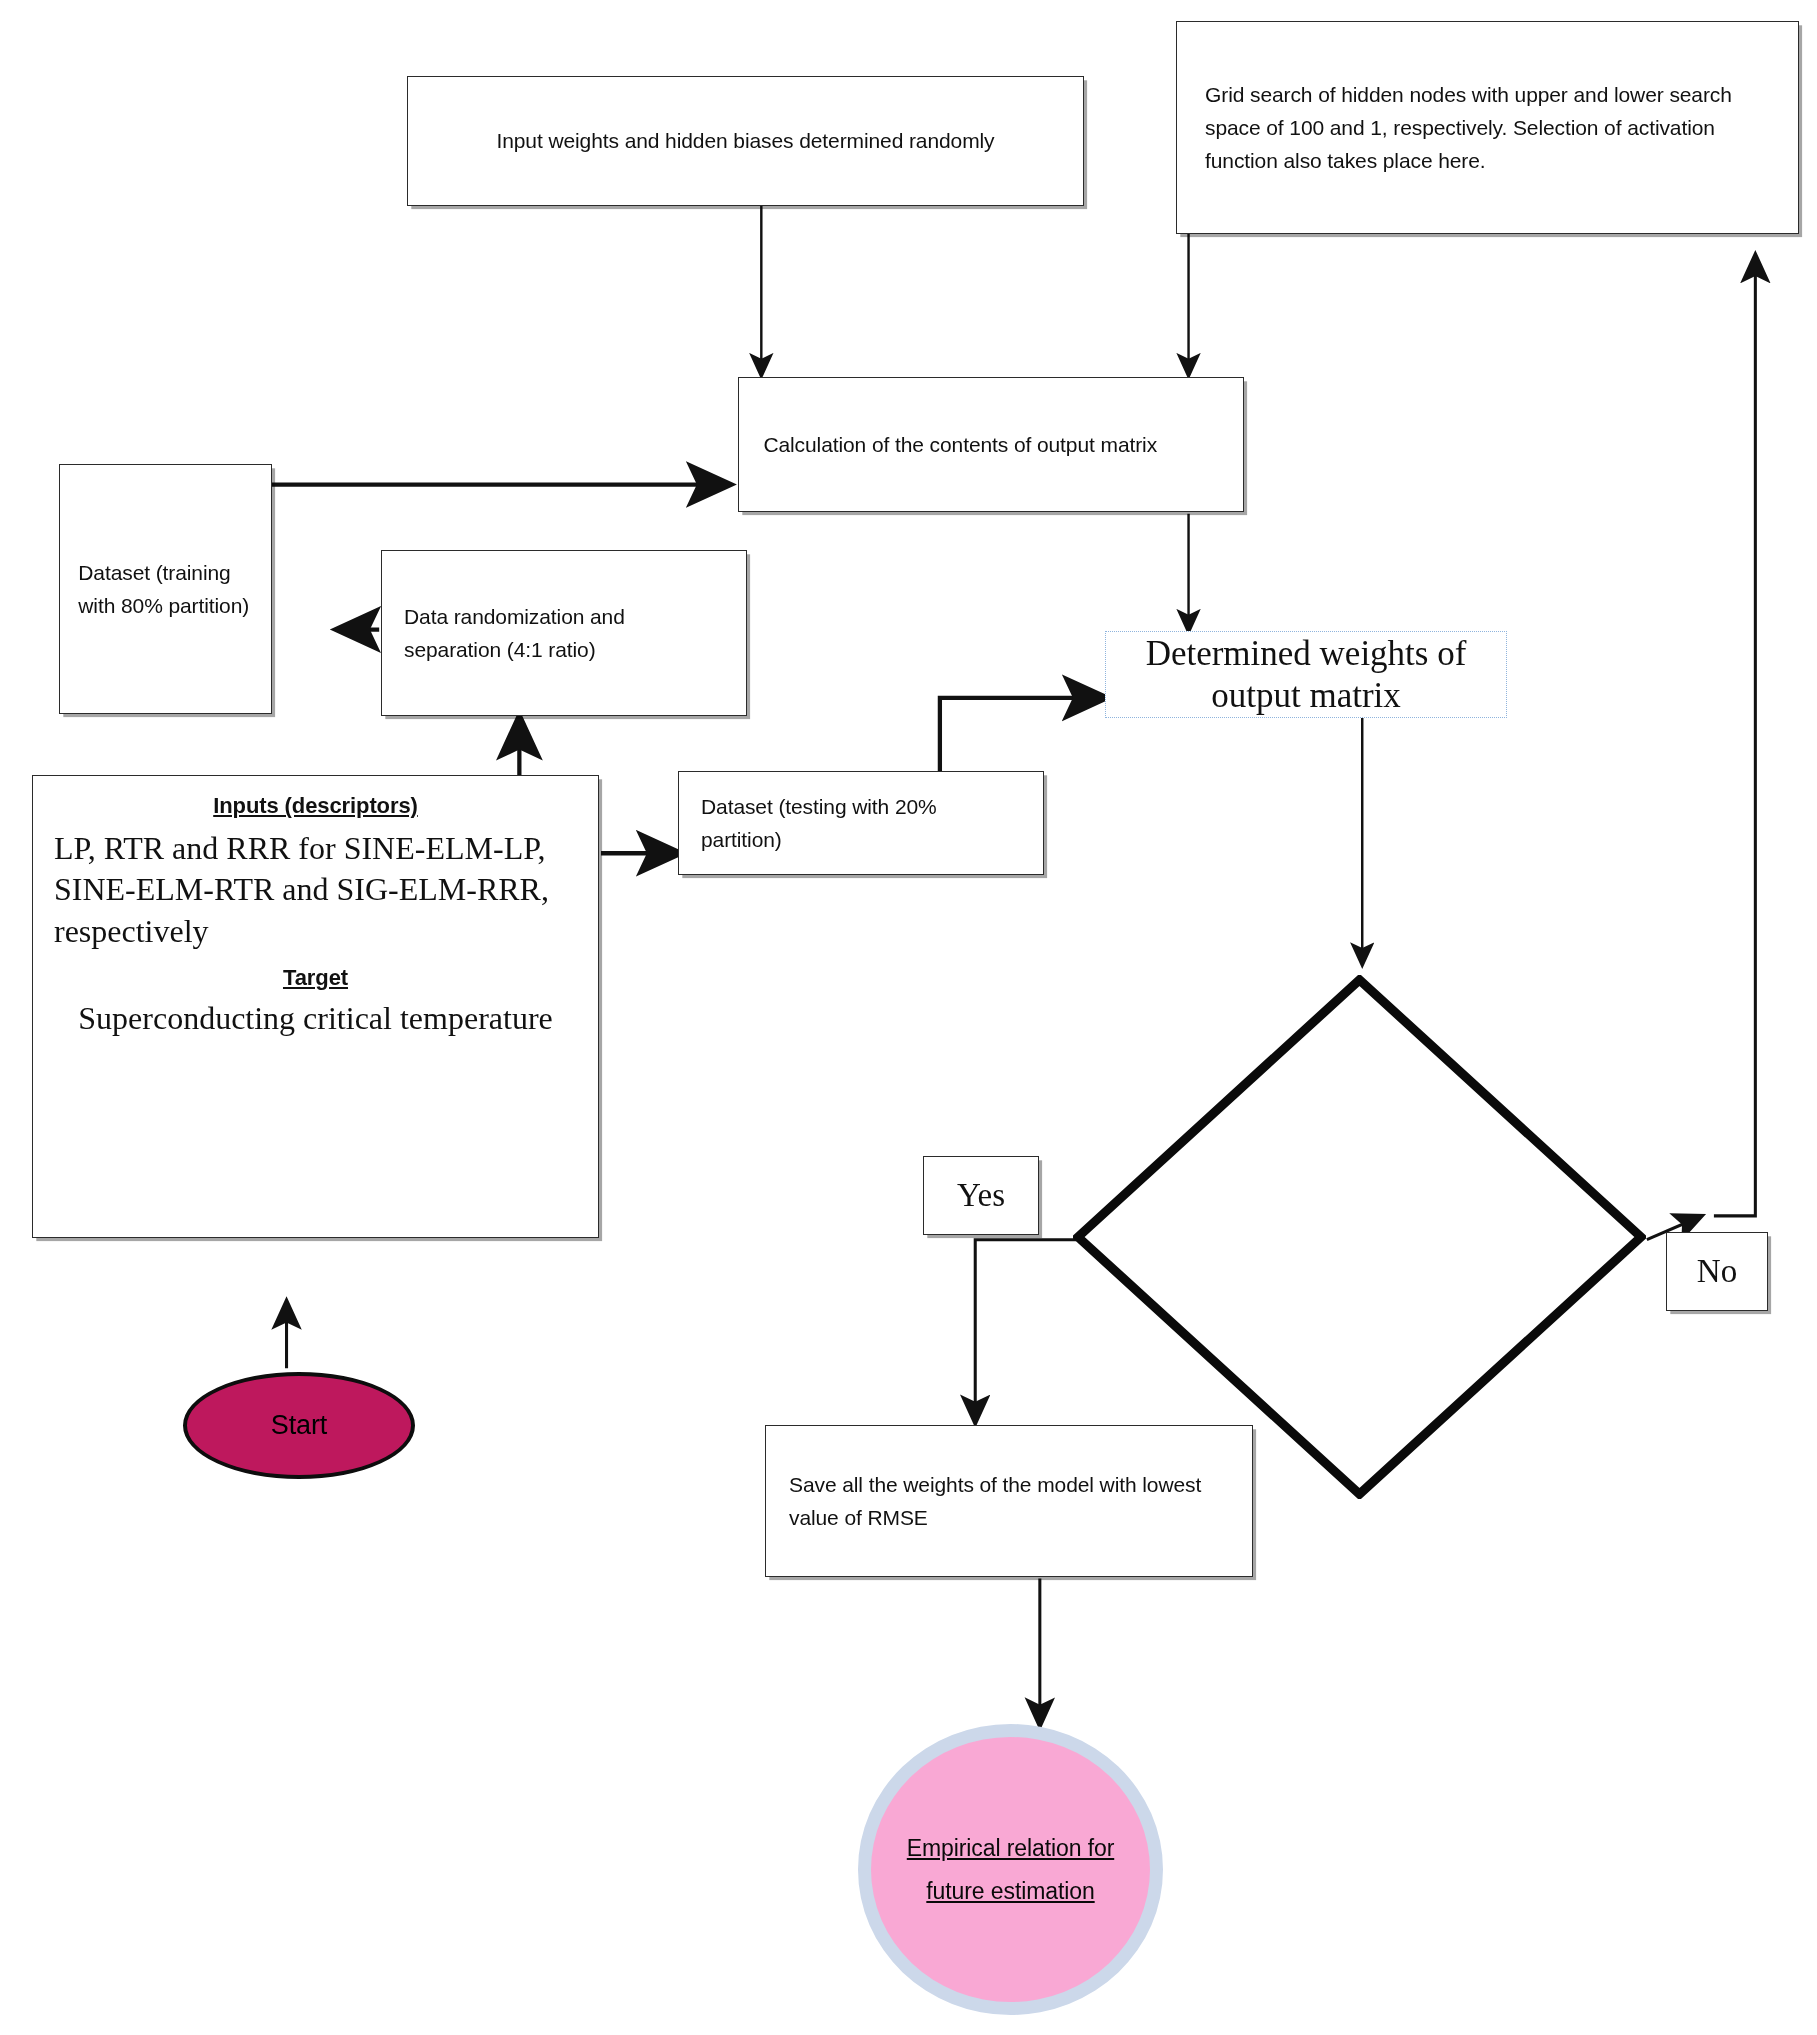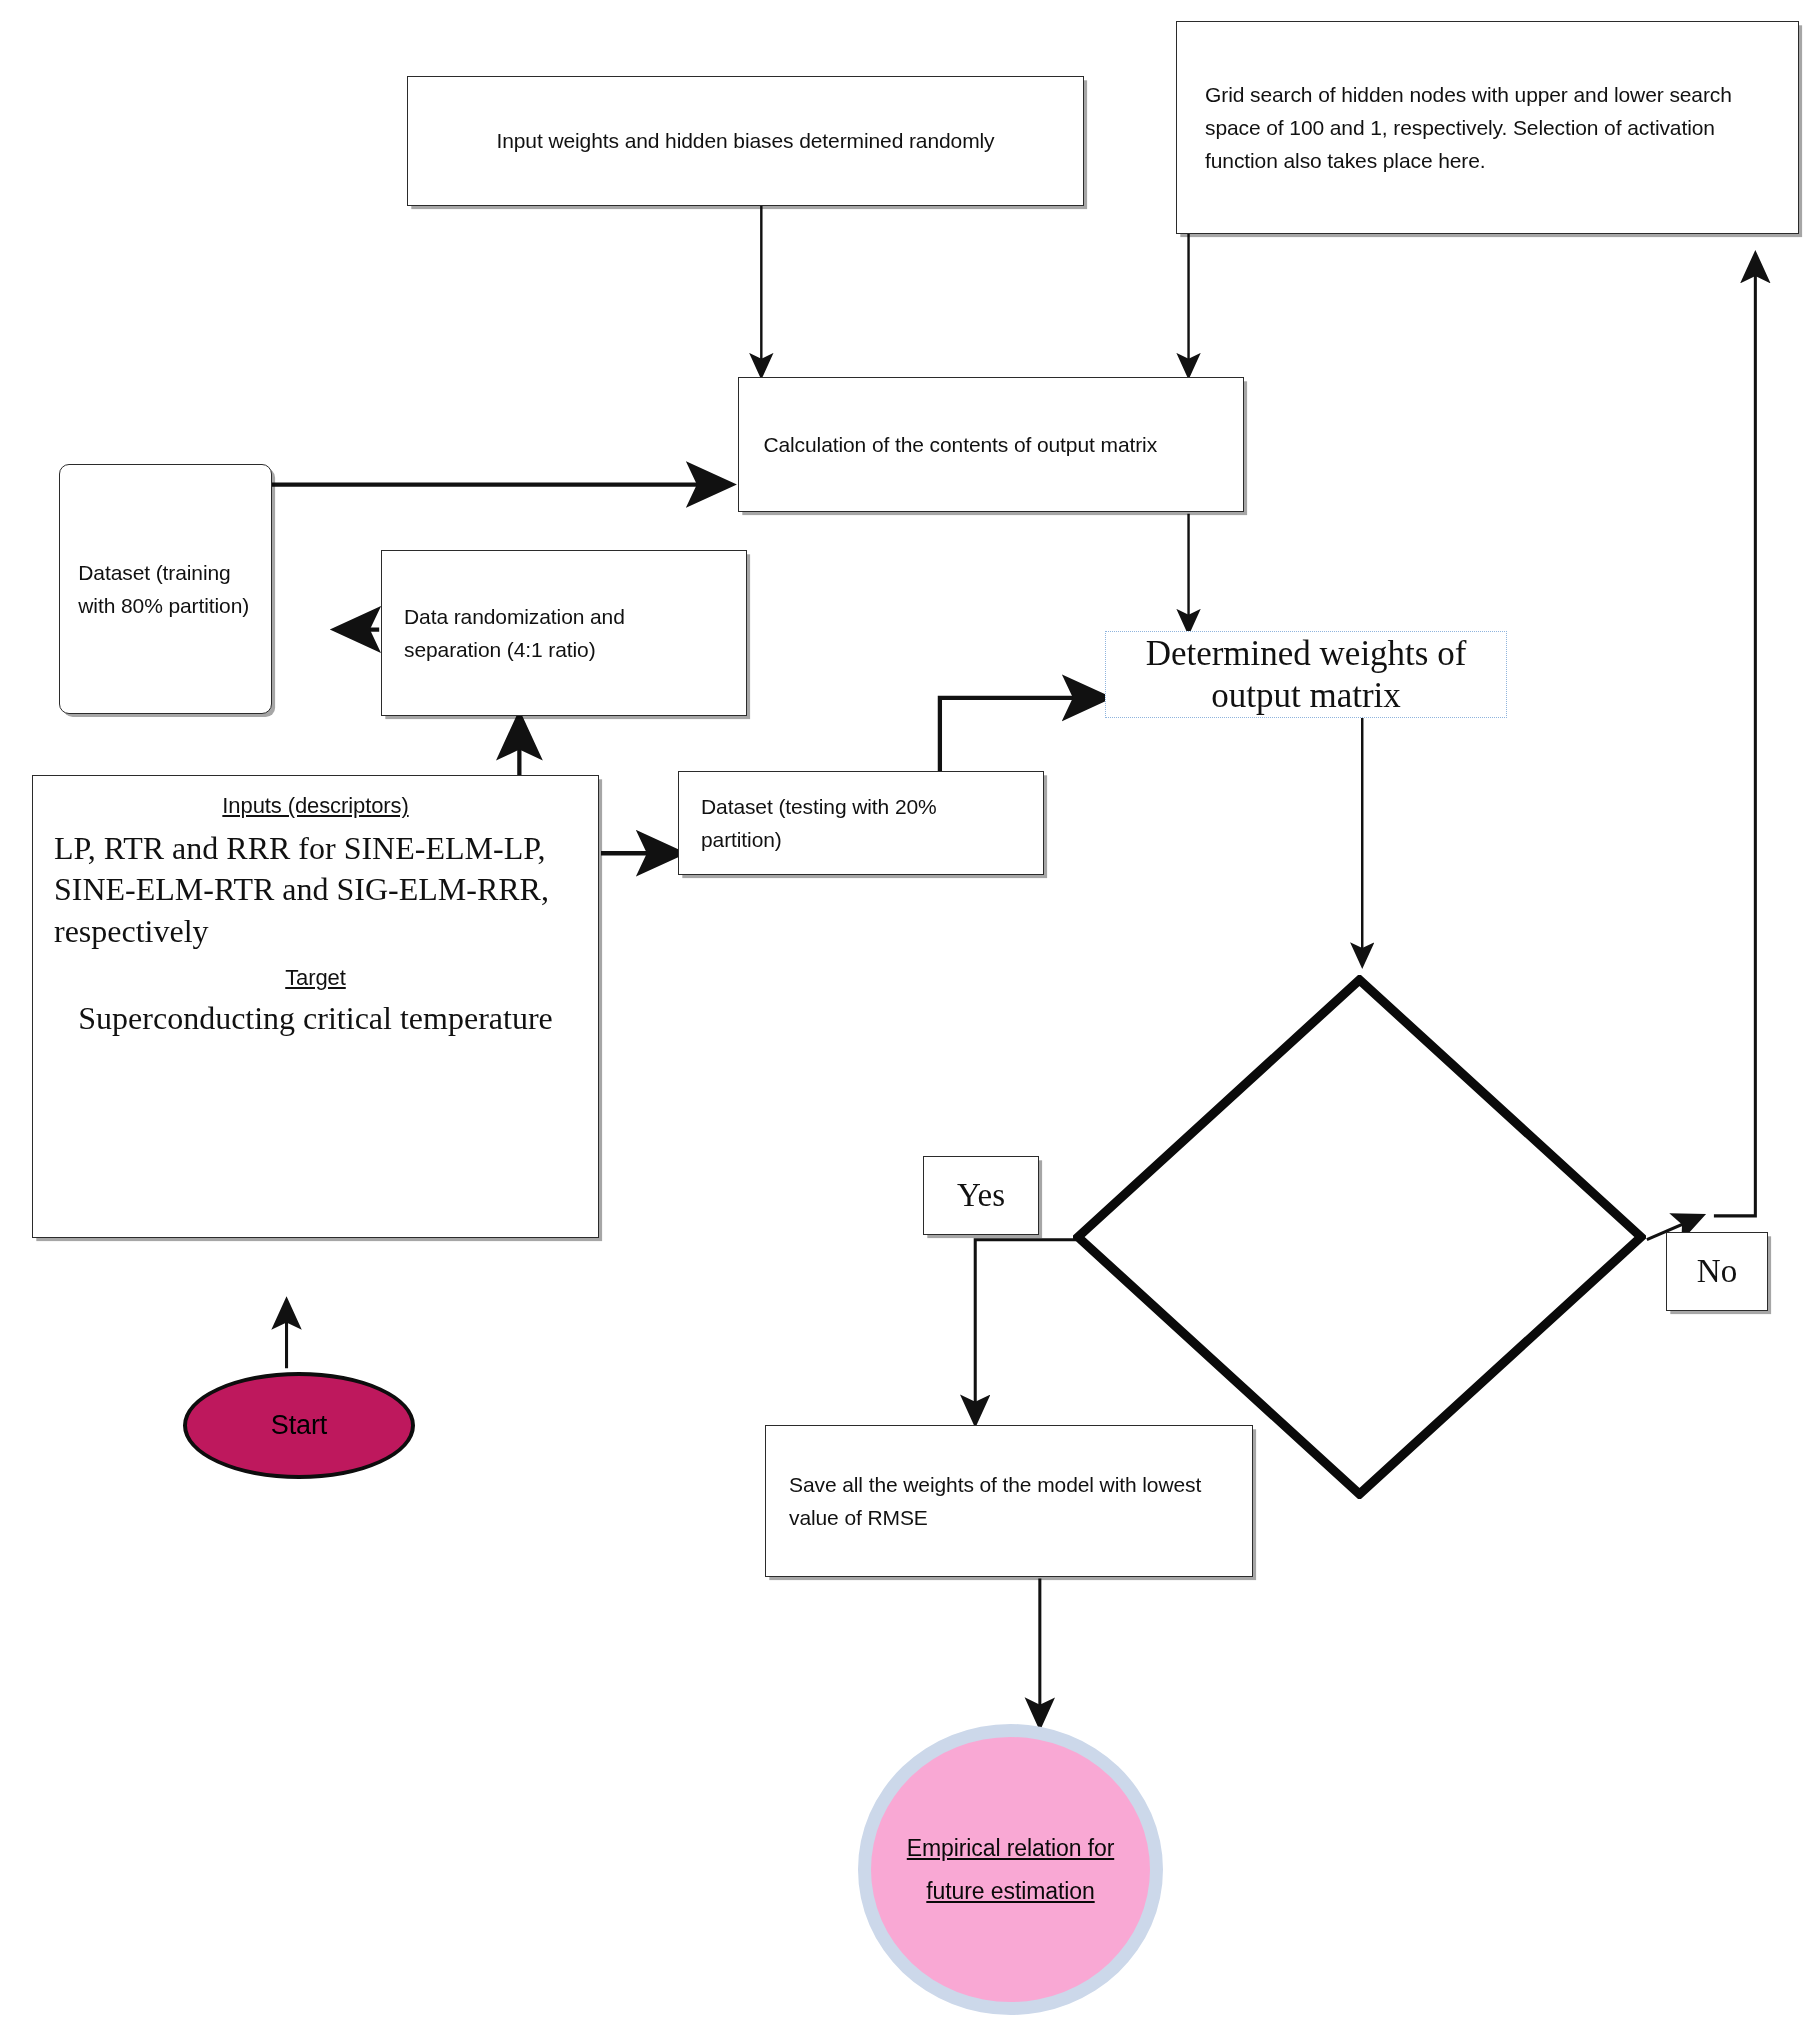--- a/index.html
+++ b/index.html
@@ -83,21 +83,21 @@
   }
   
   #diamond-shape { position:absolute; left:1073px; top:975px; width:573px; height:524px; }
   .diamond-label {
     position: absolute;
     left: 1231px;
     top: 1131px;
     width: 256px;
     text-align: center;
   }
-  .u { text-decoration: underline; font-weight: 400; }
+  .u { text-decoration: underline; font-weight: 700; }
 </style>
 </head>
 <body>
 
 <div id="canvas">
 
   <svg id="wires" viewBox="0 0 2981 3339">
     <defs>
       <marker id="ah" markerWidth="14" markerHeight="14" refX="9" refY="5" orient="auto" markerUnits="strokeWidth">
         <path d="M0,0 L11,5 L0,10 L2.4,5 z" fill="#111111"></path>
@@ -141,21 +141,21 @@
   </div>
 
   <div class="node" style="left:1176px; top:21px; width:623px; height:213px; padding:0 28px;">
     <span class="txt sans left">Grid search of hidden nodes with upper and lower search space of 100 and 1, respectively. Selection of activation function also takes place here.</span>
   </div>
 
   <div class="node" style="left:738px; top:377px; width:506px; height:135px; padding:0 24.4px;">
     <span class="txt sans left">Calculation of the contents of output matrix</span>
   </div>
 
-  <div class="node" style="left:59px; top:464px; width:213px; height:250px; padding:0 18.3px;border-radius:10px;">
+  <div class="node" style="left:59px; top:464px; width:213px; height:250px; padding:0 18.3px;">
     <span class="txt sans left">Dataset (training with 80% partition)</span>
   </div>
 
   <div class="node" style="left:381px; top:550px; width:366px; height:166px; padding:0 22px;">
     <span class="txt sans left">Data randomization and separation (4:1 ratio)</span>
   </div>
 
   <div class="node" style="left:32px; top:775px; width:567px; height:463px; padding:13.4px 21px; justify-content:flex-start;">
     <span class="txt sans center u" style="font-size:22px;">Inputs (descriptors)</span>
     <span class="txt serif left" style="margin-top:3.7px;">LP, RTR and RRR for SINE-ELM-LP, SINE-ELM-RTR and SIG-ELM-RRR, respectively</span>

